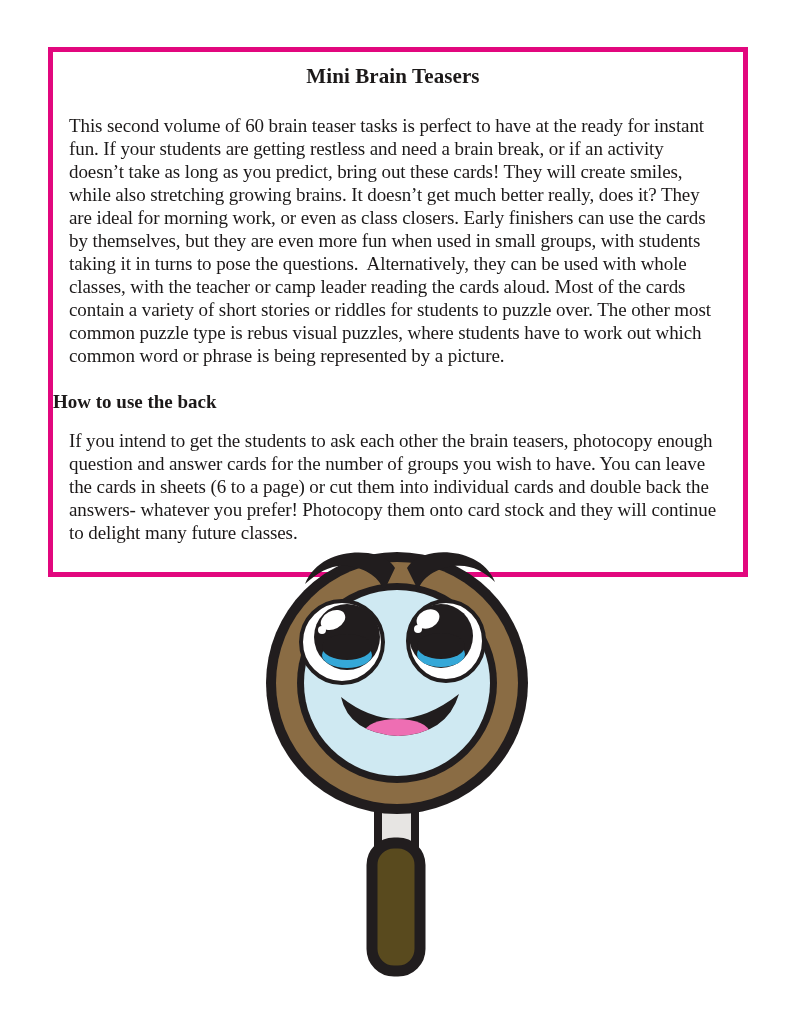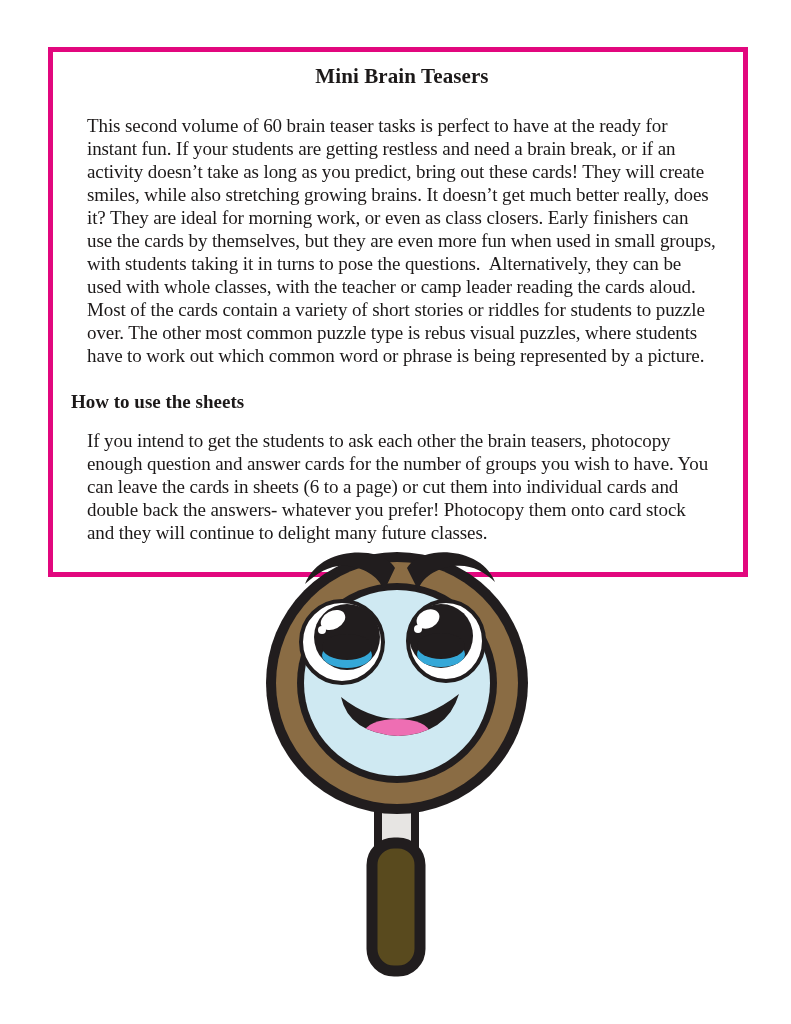--- a/index.html
+++ b/index.html
@@ -17,21 +17,21 @@
   }
   .info-box {
     position: absolute;
     left: 48px;
     top: 47px;
     width: 700px;
     height: 530px;
     box-sizing: border-box;
     border: 5px solid #e2077e; 
     background: #ffffff;
-    padding: 6px 10px 0 18px;
+    padding: 6px 10px 0 0;
   }
   .box-title {
     margin: 6px 0 0 0;
     text-align: center;
     font-size: 21px;
     font-weight: bold;
     letter-spacing: 0.1px;
   }
   .para {
     margin: 16px;
@@ -56,21 +56,21 @@
     z-index: 5;
   }
   .stroke-dark { stroke: #211d1e; }
 </style>
 </head>
 <body>
 
 <div class="info-box" data-bind-style="border-color:box.border_color" style="border-color: rgb(226, 7, 126);">
   <p class="box-title" data-bind="box.title">Mini Brain Teasers</p>
   <p class="para intro-para" data-bind="box.intro">This second volume of 60 brain teaser tasks is perfect to have at the ready for instant fun. If your students are getting restless and need a brain break, or if an activity doesn’t take as long as you predict, bring out these cards! They will create smiles, while also stretching growing brains. It doesn’t get much better really, does it? They are ideal for morning work, or even as class closers. Early finishers can use the cards by themselves, but they are even more fun when used in small groups, with students taking it in turns to pose the questions.  Alternatively, they can be used with whole classes, with the teacher or camp leader reading the cards aloud. Most of the cards contain a variety of short stories or riddles for students to puzzle over. The other most common puzzle type is rebus visual puzzles, where students have to work out which common word or phrase is being represented by a picture.</p>
-  <p class="howto-heading" data-bind="box.how_to.heading">How to use the sheets</p>
+  <p class="howto-heading" data-bind="box.how_to.heading">How to use the back</p>
   <p class="para" data-bind="box.how_to.body">If you intend to get the students to ask each other the brain teasers, photocopy enough question and answer cards for the number of groups you wish to have. You can leave the cards in sheets (6 to a page) or cut them into individual cards and double back the answers- whatever you prefer! Photocopy them onto card stock and they will continue to delight many future classes.</p>
 </div>
 
 <svg class="illustration" viewBox="262 548 270 434" xmlns="http://www.w3.org/2000/svg" aria-hidden="true">
 
   <defs>
     <clipPath id="mouthClip">
       <path d="M 341 697 Q 398 742 459 694 Q 447 734 398 736 Q 349 733 341 697 Z"></path>
     </clipPath>
   </defs>

